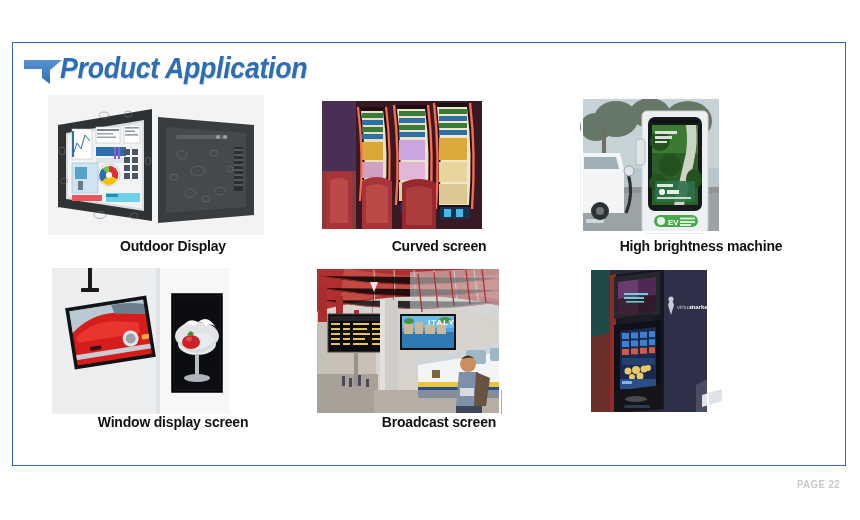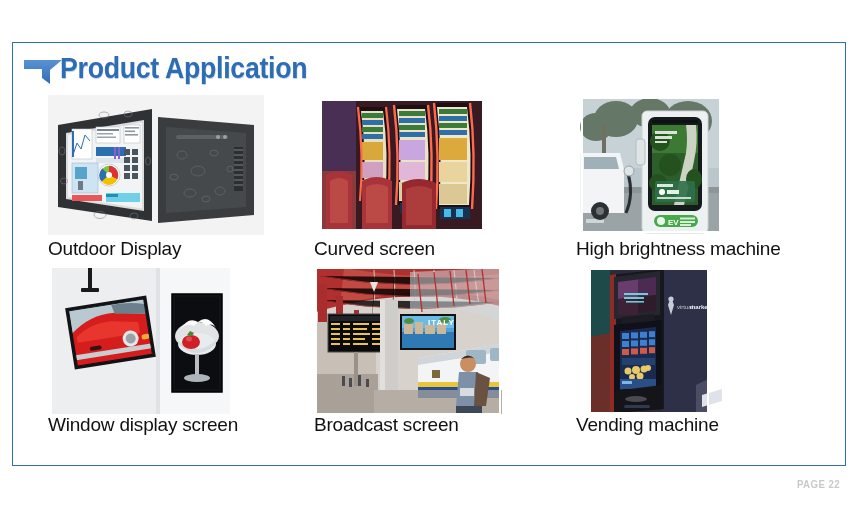--- a/index.html
+++ b/index.html
@@ -14,21 +14,21 @@
   }
   
   .frame{
     position:absolute;left:12px;top:42px;width:834px;height:424px;
     border:1.5px solid #2E6DB4;
     box-sizing:border-box;
     background:#fff;
   }
   
   .header{
-    position:absolute;left:12px;top:48px;width:834px;height:48px;
+    position:absolute;left:12px;top:48px;width:834px;height:48px;font-style:italic;
   }
   .flag-icon{
     position:absolute;left:10px;top:10px;width:42px;height:30px;
   }
   .title{
     position:absolute;left:48px;top:4px;
     font-family:"Liberation Sans", sans-serif;
     font-size:29px;
     font-weight:bold;
     color:#2E6DB4;
@@ -56,22 +56,22 @@
   .card-a{left:34px;}
   .card-b{left:300px;}
   .card-c{left:562px;}
   .thumb{
     position:absolute;left:0;top:0;width:250px;height:146px;
     display:flex;align-items:center;justify-content:flex-start;
     overflow:hidden;
   }
   .caption{
     position:absolute;left:0;top:146px;width:250px;
-    text-align:left;
-    font-size:19px;font-weight:normal;color:#111;
+    text-align:center;
+    font-size:14px;font-weight:bold;color:#111;
     font-family:"Liberation Sans", sans-serif;
     letter-spacing:-0.2px;
   }
   
   .pagenum{
     position:absolute;right:20px;top:478px;
     font-size:11px;font-weight:bold;color:#c9c9c9;
     letter-spacing:0.5px;
     transform:scaleX(0.88);transform-origin:right center;
     font-family:"Liberation Sans", sans-serif;
@@ -592,20 +592,19 @@
               <path d="M92,38 l3,-8 l3,8 l-3,10 z" fill="#c8ccd8"></path>
               <circle cx="95" cy="32" r="2.6" fill="#c8ccd8"></circle>
               <text x="101" y="42" font-family="Liberation Sans, sans-serif" font-size="6" fill="#c2c6d4">virtual</text>
               <text x="114" y="42" font-family="Liberation Sans, sans-serif" font-size="6" font-weight="bold" fill="#eceff6">market</text>
             </g>
 
             <path d="M126,128 L146,122 L146,134 L126,140 Z" fill="#dfe2e8"></path>
             <rect x="14" y="2" width="118" height="144" fill="none" stroke="#ffffff" stroke-width="2"></rect>
           </svg>
         </div>
-        <div class="caption">Vending machine</div>
       </div>
     </div>
   </div>
 
   <div class="pagenum">PAGE 22</div>
 
 </div>
 
 </body></html>

